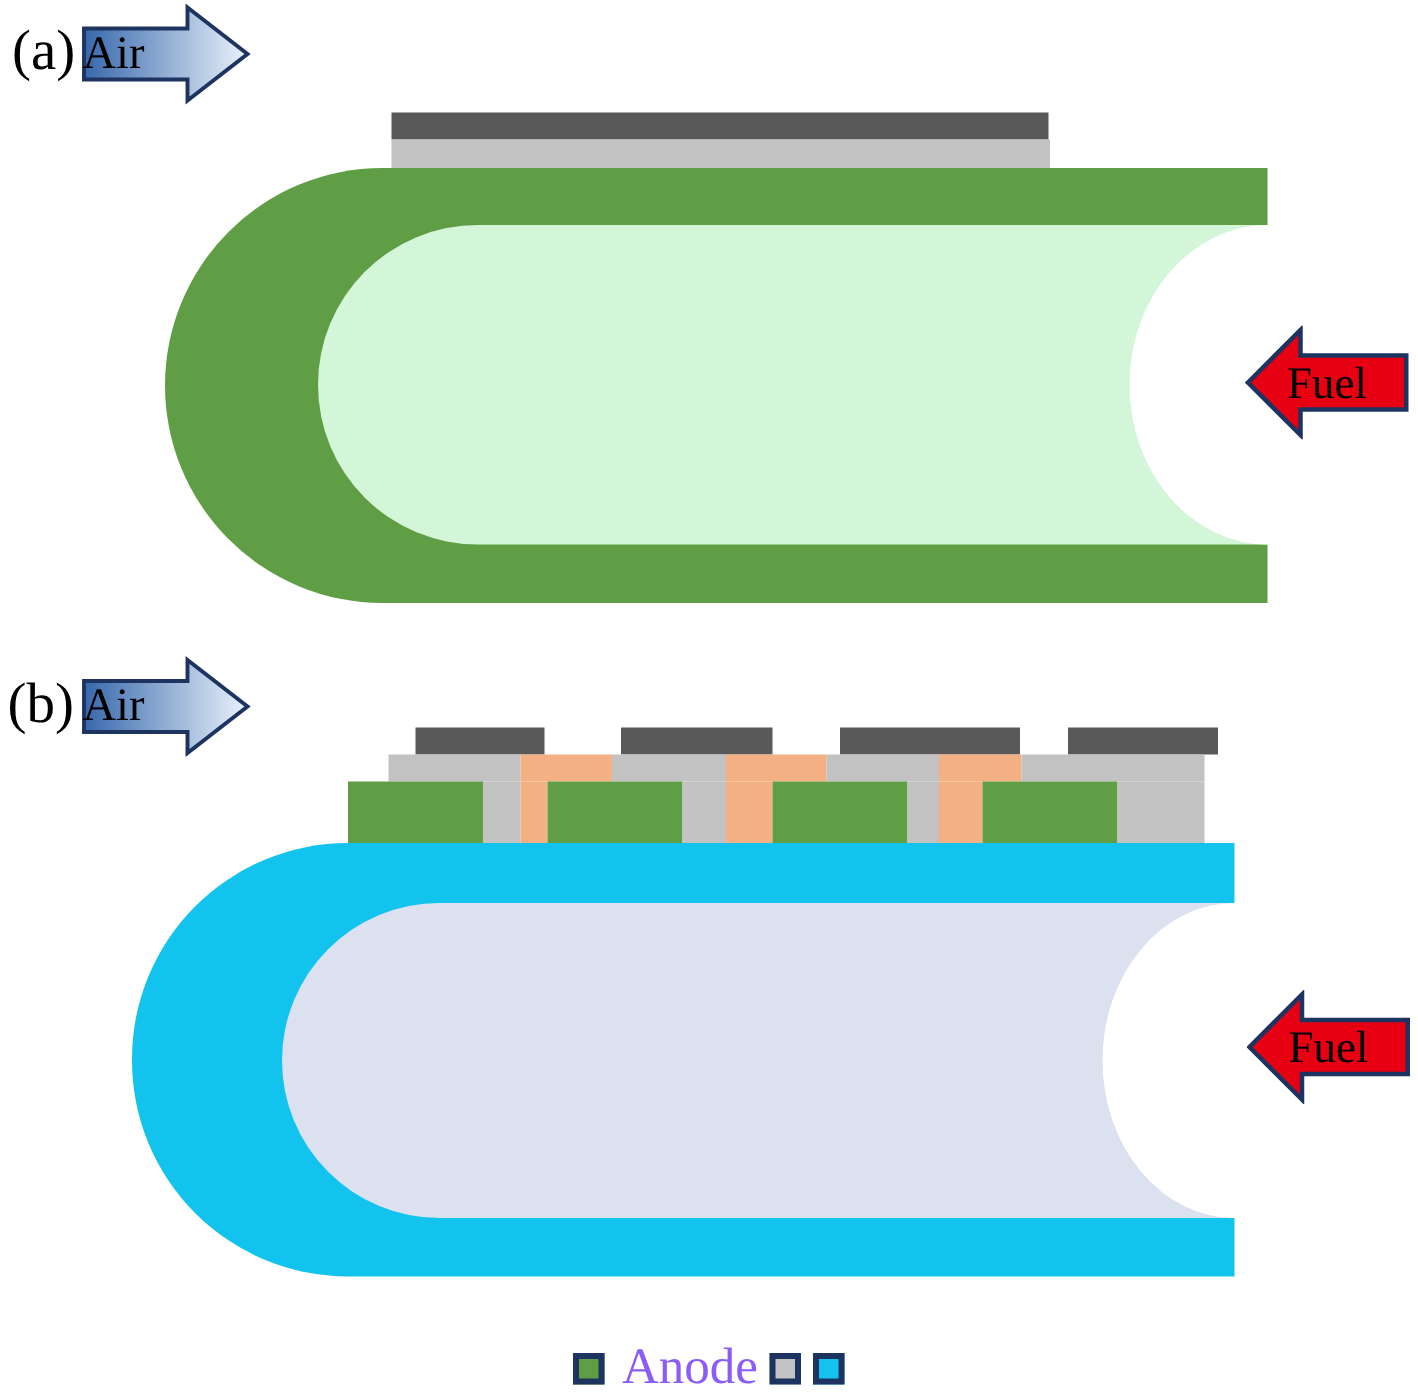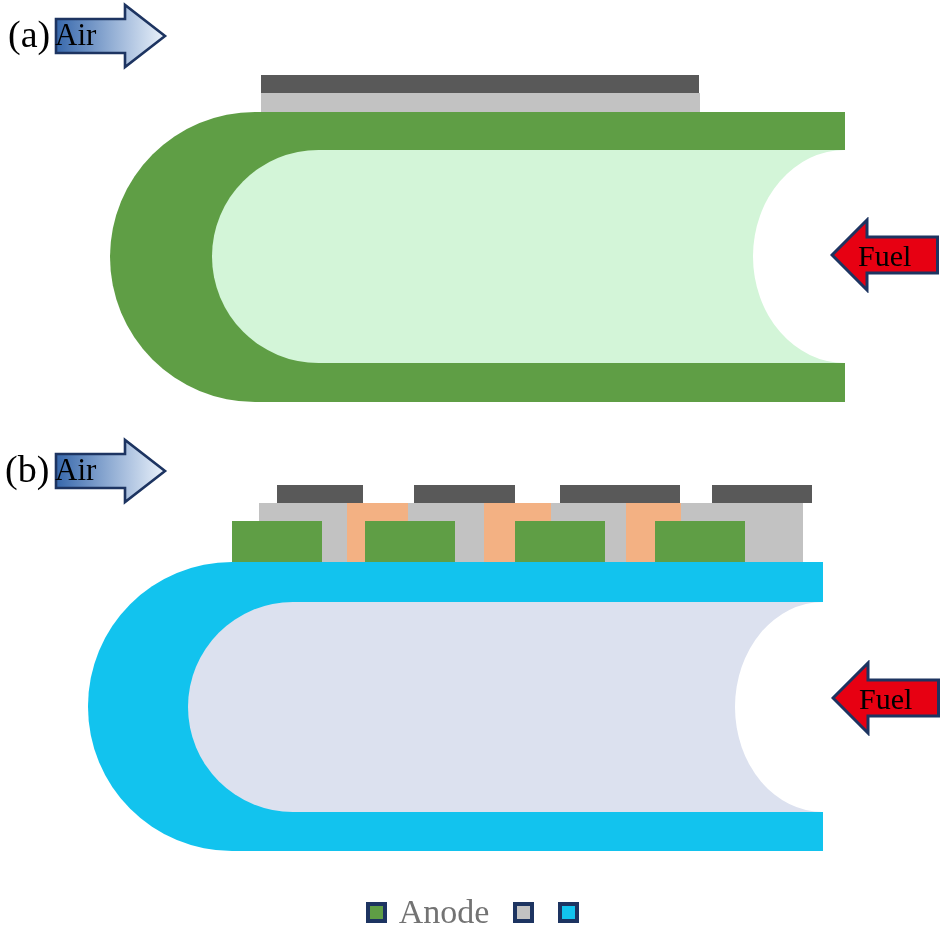--- a/index.html
+++ b/index.html
@@ -15,21 +15,21 @@
   .c-cyan{background:#12c3ee;}
   .c-lav{background:#dce1ef;}
   .tube{border-radius:145px 0 0 145px;}
   .bore-a{border-radius:107px 0 0 107px;}
   .tube-b{border-radius:144px 0 0 144px;}
   .bore-b{border-radius:105px 0 0 105px;}
   .opening{background:#ffffff;border-radius:50%;}
   .panel-label{font-size:38px;color:#000;line-height:1.1;}
   .flow-label{font-size:31px;color:#000;text-align:left;line-height:36px;height:52px;}
   .legend{position:absolute;left:0;top:893px;width:945px;display:flex;
-          justify-content:center;align-items:center;gap:24px;font-size:34px;color:#737373;white-space:nowrap;}
+          justify-content:center;align-items:center;gap:8px;font-size:34px;color:#8b5cf6;white-space:nowrap;}
   .legend-item{display:flex;align-items:center;gap:12px;}
   .legend-swatch{width:13px;height:13px;border:4px solid #1d3461;flex:0 0 auto;}
 </style>
 </head>
 <body>
 
 <div class="canvas">
 
   <div class="abs panel-label" style="left:8px;top:14px;">(a)</div>
 

